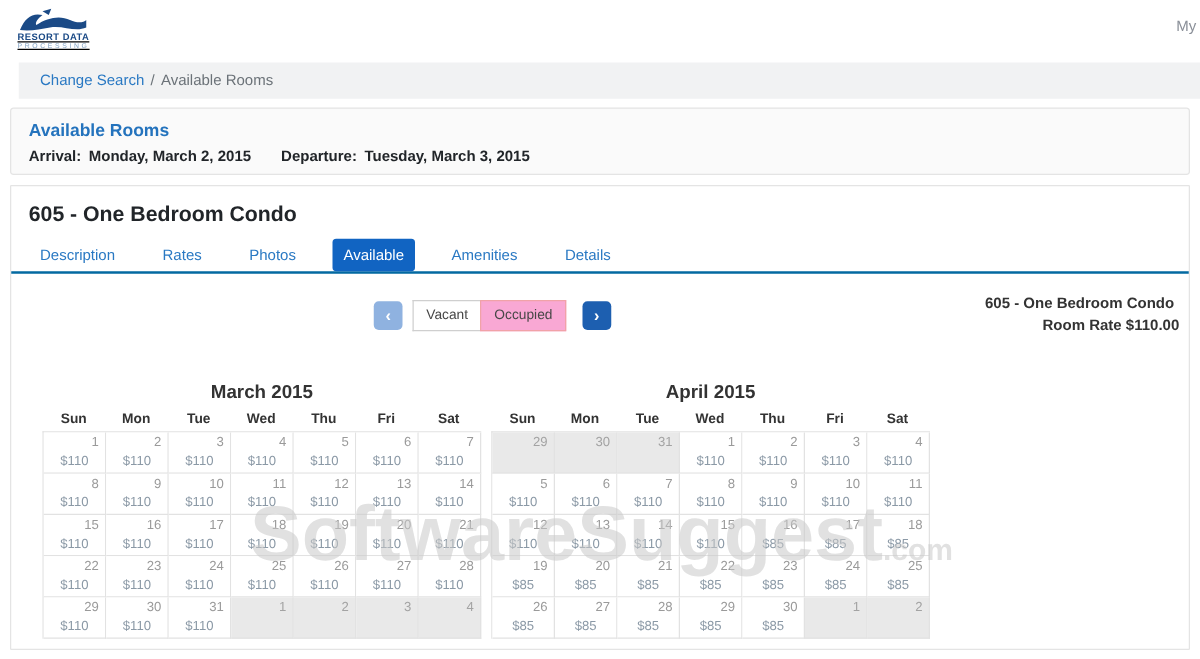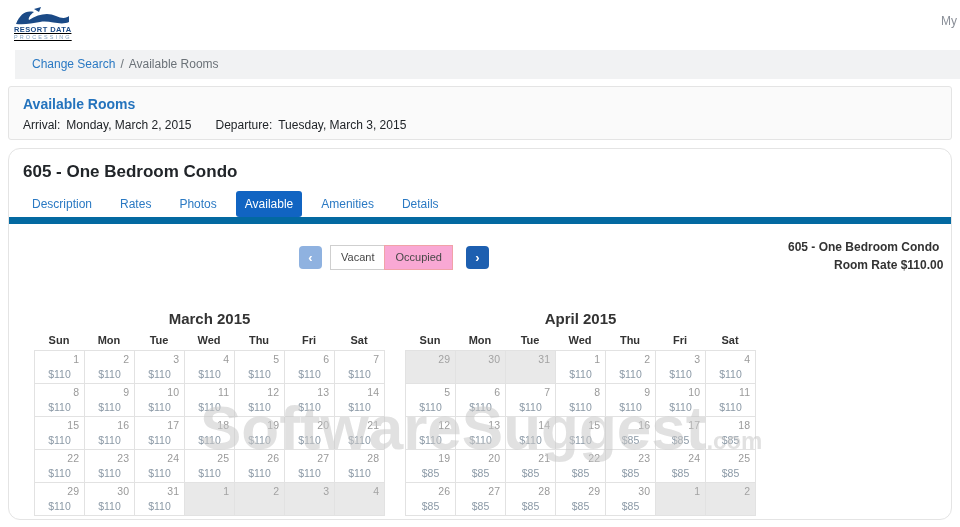--- a/index.html
+++ b/index.html
@@ -16,28 +16,28 @@
   .account { position:absolute; top:14px; left:941px; font-size:12px; color:#8a8f98; white-space:nowrap; cursor:pointer; }
 
   
   .breadcrumb { position:absolute; top:50px; left:15px; width:960px; height:29px; background:#f1f2f3; line-height:29px; padding-left:17px; font-size:12px; color:#6b7278; }
   .breadcrumb a { color:#2a79c3; text-decoration:none; cursor:pointer; }
   .crumb-sep { margin:0 5px; color:#6b7278; }
 
   
   .summary-card { position:absolute; top:86px; left:8px; width:944px; height:54px; background:#fafafa; border:1px solid #e4e4e4; border-radius:3px; padding:9px 14px; }
   .summary-title { font-size:14px; font-weight:600; color:#2473bd; margin-bottom:6px; }
-  .summary-line { font-size:12px; color:#212529; font-weight:normal; }
+  .summary-line { font-size:12px; color:#212529; font-weight:bold; }
   .dep-label { margin-left:24px; }
   .summary-line .val { margin-left:6px; }
 
   
-  .main-card { position:absolute; top:148px; left:8px; width:944px; height:372px; background:#fff; border:1px solid #e4e4e4; border-radius:12px; }
+  .main-card { position:absolute; top:148px; left:8px; width:944px; height:372px; background:#fff; border:1px solid #e4e4e4; border-radius:1px; }
   .room-title { padding:13px 14px 0 14px; font-size:17px; font-weight:600; color:#212529; }
-  .tabs { display:flex; align-items:flex-end; gap:10px; margin-top:9px; padding:0 14px; border-bottom:7px solid #0369a1; }
+  .tabs { display:flex; align-items:flex-end; gap:20px; margin-top:9px; padding:0 14px; border-bottom:2px solid #0369a1; }
   .tab { padding:6px 9px; font-size:12px; color:#2a79c3; cursor:pointer; }
   .tab.active { background:#1164c2; color:#fff; border-radius:3px; }
 
   .card-content { position:relative; width:100%; height:298px; }
 
   
   .legend { position:absolute; top:21px; left:25px; width:720px; display:flex; justify-content:center; align-items:center; }
   .nav-btn { width:23px; height:23px; border:none; border-radius:4px; color:#fff; font-size:13px; font-weight:bold; line-height:23px; text-align:center; cursor:pointer; }
   .nav-prev { background:#8fb2e0; margin-right:8px; }
   .nav-next { background:#1d5fb0; margin-left:13px; }
@@ -45,21 +45,21 @@
   .legend-vacant { background:#fff; border:1px solid #cfcfcf; border-right:none; }
   .legend-occupied { background:#f9a8d4; border:1px solid #f1a2a8; }
 
   
   .side-panel { position:absolute; top:15px; left:779px; width:170px; }
   .side-room { font-size:12px; font-weight:bold; color:#333; line-height:16px; }
   .side-rate { font-size:12px; font-weight:bold; color:#333; line-height:16px; margin-top:2px;padding-left:46px; }
   .reserve-btn { margin-top:9px; background:#1e9e3e; color:#fff; border:none; border-radius:4px; font-size:13px; padding:7px 15px; cursor:pointer; font-family:inherit; }
 
   
-  .calendars { position:absolute; top:84px; left:25px; display:flex; gap:20px;justify-content:space-between; }
+  .calendars { position:absolute; top:84px; left:25px; display:flex; gap:8px;justify-content:space-between; }
   .calendar { width:351px; }
   .cal-title { height:24px; line-height:22px; text-align:center; font-size:15px; font-weight:600; color:#333; }
   .cal-head { display:grid; grid-template-columns:repeat(7,50px); height:18px; }
   .cal-dh { font-size:11px; font-weight:bold; color:#333; text-align:center; line-height:16px; }
   .cal-grid { display:grid; grid-template-columns:repeat(7,50px); grid-auto-rows:33px; border-top:1px solid #e2e2e2; border-left:1px solid #e2e2e2; }
   .cal-cell { border-right:1px solid #e2e2e2; border-bottom:1px solid #e2e2e2; background:#fff; display:flex; flex-direction:column; justify-content:space-between; padding:3px 5px 3px 5px; cursor:pointer; }
   .cal-cell .dnum { font-size:10.5px; color:#9a9a9a; text-align:right; line-height:11px; }
   .cal-cell .rate { font-size:10.5px; color:#8b99a6; text-align:center; line-height:12px; }
   .cal-cell.other { background:#e9e9e9; cursor:default; }
   .cal-cell.other .dnum { color:#a3a3a3; }

